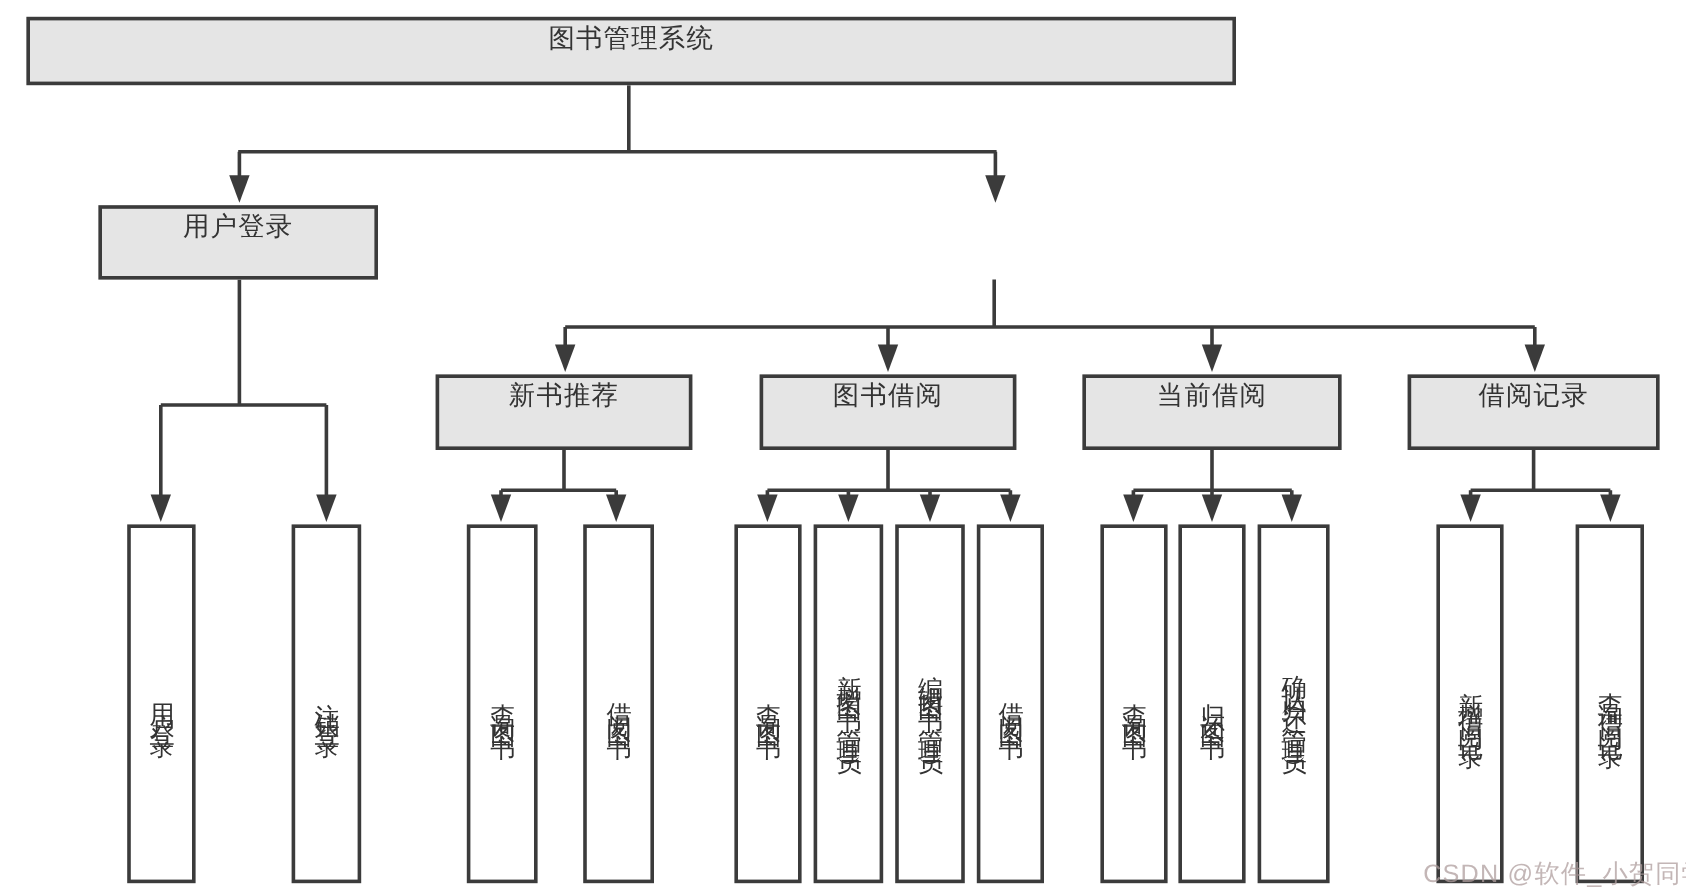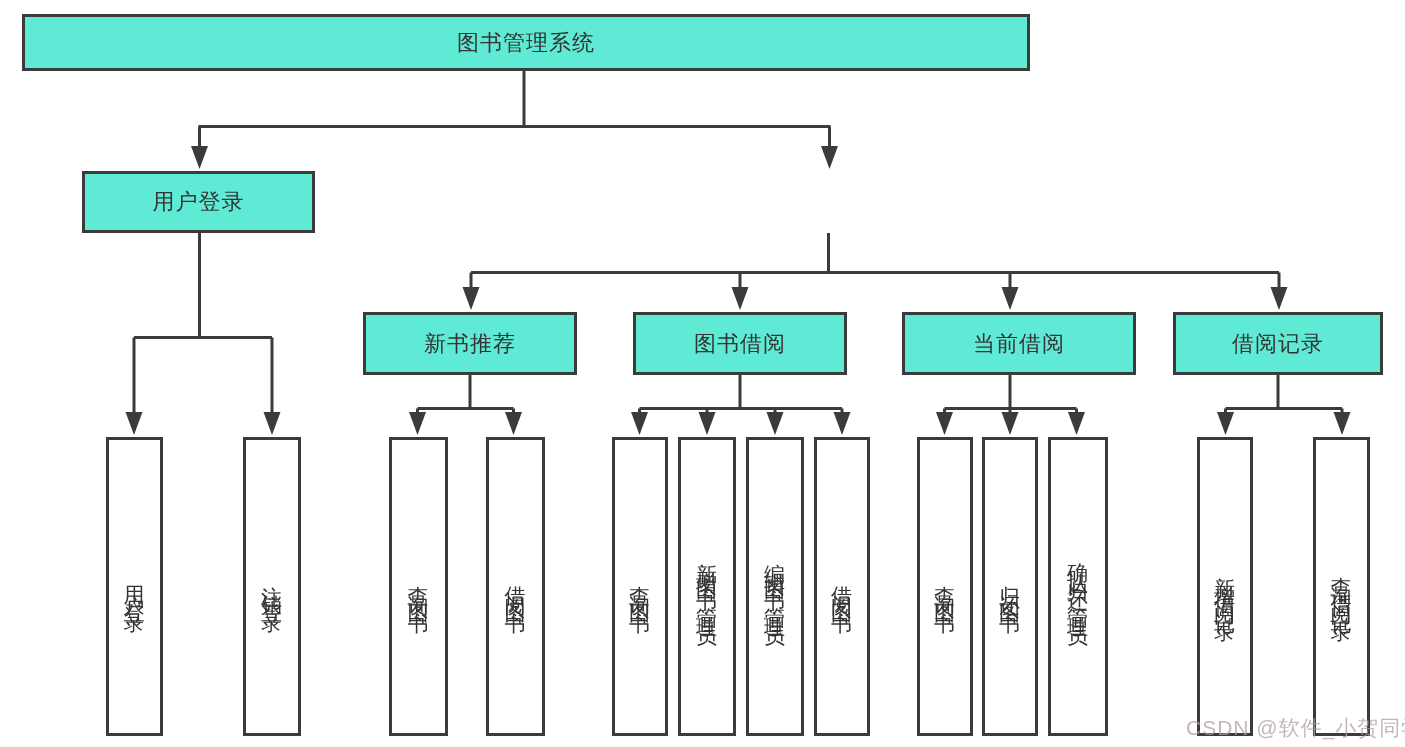--- a/index.html
+++ b/index.html
@@ -22,23 +22,23 @@
     height: 747px;
   }
   #connectors path {
     fill: none;
     stroke-width: 3px;
   }
   .hbox {
     position: absolute;
     box-sizing: border-box;
     border: 3px solid #3b3b3b;
-    background: #5eead4;
+    background: #e5e5e5;
     display: flex;
-    align-items: center;
+    align-items: flex-start;
     justify-content: center;
     color: #333333;
     font-size: 22px;
     letter-spacing: 1px;
     white-space: nowrap;
   }
   .vbox {
     position: absolute;
     top: 437px;
     height: 299px;
@@ -116,21 +116,21 @@
   <div class="hbox" style="left:82px;top:171px;width:233px;height:62px">
     <span>用户登录</span>
   </div>
 
   <div class="hbox" style="left:363px;top:312px;width:214px;height:63px">
     <span>新书推荐</span>
   </div>
   <div class="hbox" style="left:633px;top:312px;width:214px;height:63px">
     <span>图书借阅</span>
   </div>
-  <div class="hbox" style="left:902px;top:312px;width:234px;height:63px">
+  <div class="hbox" style="left:902px;top:312px;width:216px;height:63px">
     <span>当前借阅</span>
   </div>
   <div class="hbox" style="left:1173px;top:312px;width:210px;height:63px">
     <span>借阅记录</span>
   </div>
 
   <div class="vbox" style="left:106px;width:57px">
     <span class="vtext">用户登录</span>
   </div>
   <div class="vbox" style="left:243px;width:58px">

